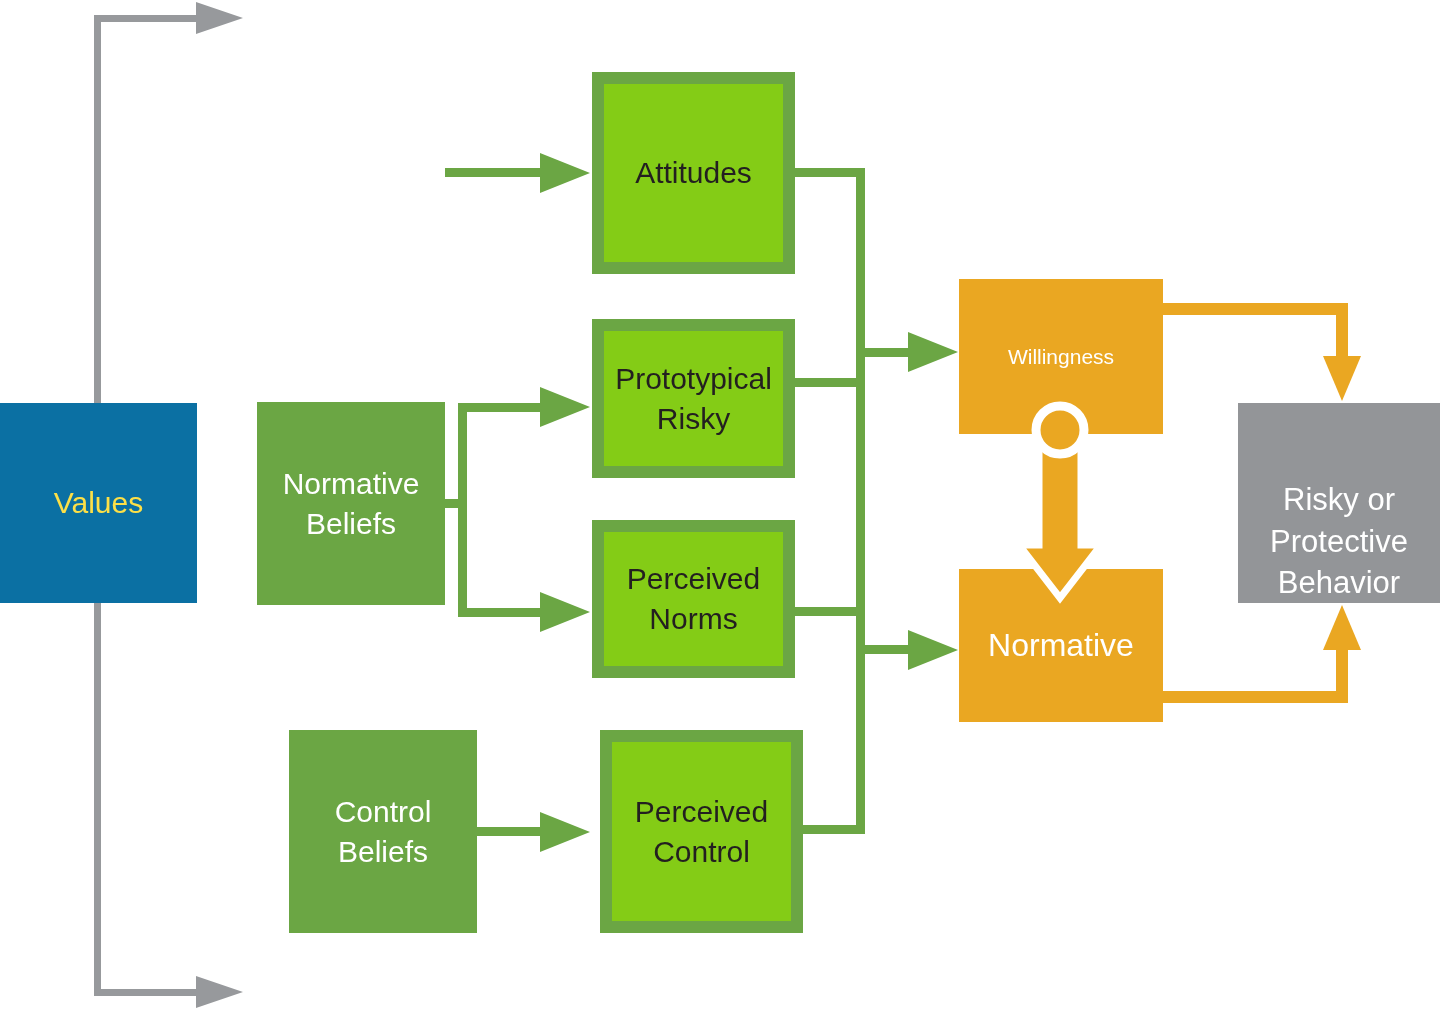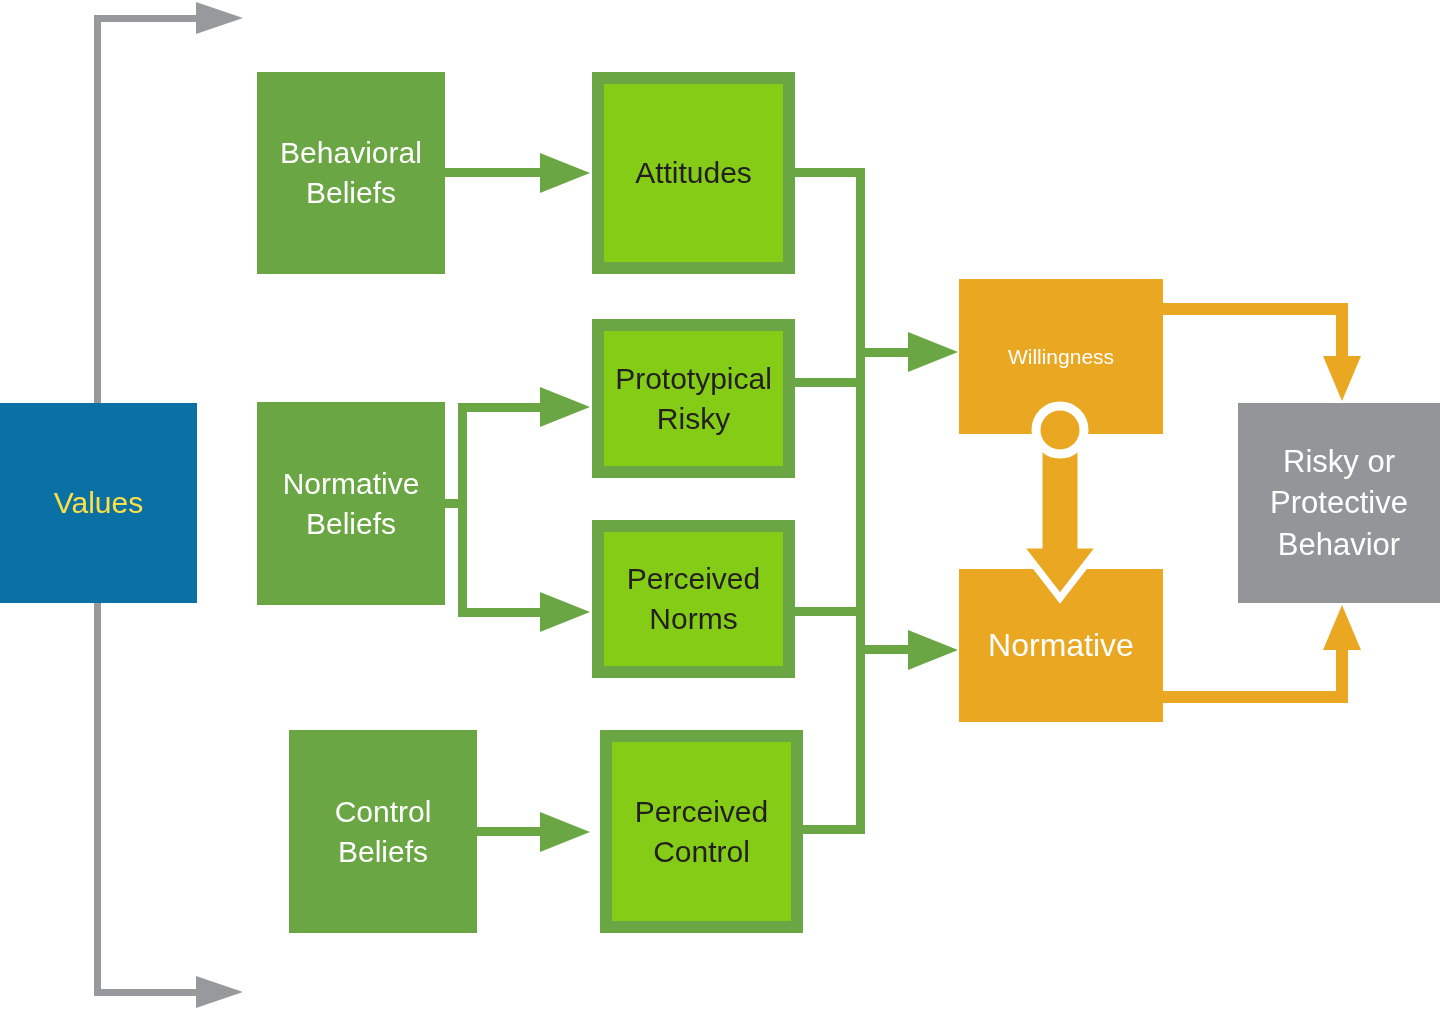--- a/index.html
+++ b/index.html
@@ -36,23 +36,20 @@
   <div class="vline gray-line" style="left:94px;top:15px;width:7px;height:981px;"></div>
   <div class="hline gray-line" style="left:94px;top:15px;width:102px;height:7px;"></div>
   <div class="tri tri-right-gray" style="left:196px;top:2px;"></div>
   <div class="hline gray-line" style="left:94px;top:989px;width:102px;height:7px;"></div>
   <div class="tri tri-right-gray" style="left:196px;top:976px;"></div>
 
   <div class="box blue-fill" style="left:0;top:403px;width:197px;height:200px;">
     <span>Values</span>
   </div>
 
-  <div class="box green-fill" style="left:257px;top:72px;width:188px;height:202px;">
-    <span>Behavioral Beliefs</span>
-  </div>
   <div class="box green-fill" style="left:257px;top:402px;width:188px;height:203px;">
     <span>Normative Beliefs</span>
   </div>
   <div class="box green-fill" style="left:257px;top:730px;width:188px;height:203px;margin-left:32px;">
     <span>Control Beliefs</span>
   </div>
 
   <div class="box white-box" style="left:592px;top:72px;width:203px;height:202px;">
     <span>Attitudes</span>
   </div>
@@ -102,17 +99,17 @@
   </svg>
 
   <div class="hline orange-line" style="left:1163px;top:303px;width:185px;height:12px;"></div>
   <div class="vline orange-line" style="left:1336px;top:303px;width:12px;height:55px;"></div>
   <div class="tri tri-down-orange" style="left:1323px;top:356px;"></div>
 
   <div class="hline orange-line" style="left:1163px;top:691px;width:185px;height:12px;"></div>
   <div class="vline orange-line" style="left:1336px;top:649px;width:12px;height:54px;"></div>
   <div class="tri tri-up-orange" style="left:1323px;top:605px;"></div>
 
-  <div class="box gray-fill" style="left:1238px;top:403px;width:202px;height:200px;">
+  <div class="box gray-fill" style="left:1238px;top:403px;width:202px;height:200px;align-items:flex-end;">
     <span>Risky or Protective Behavior</span>
   </div>
 
 </div>
 
 </body></html>

